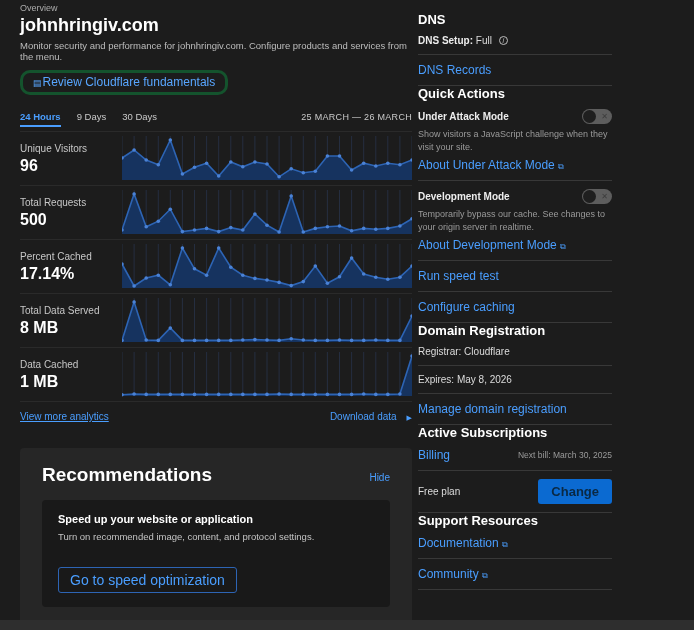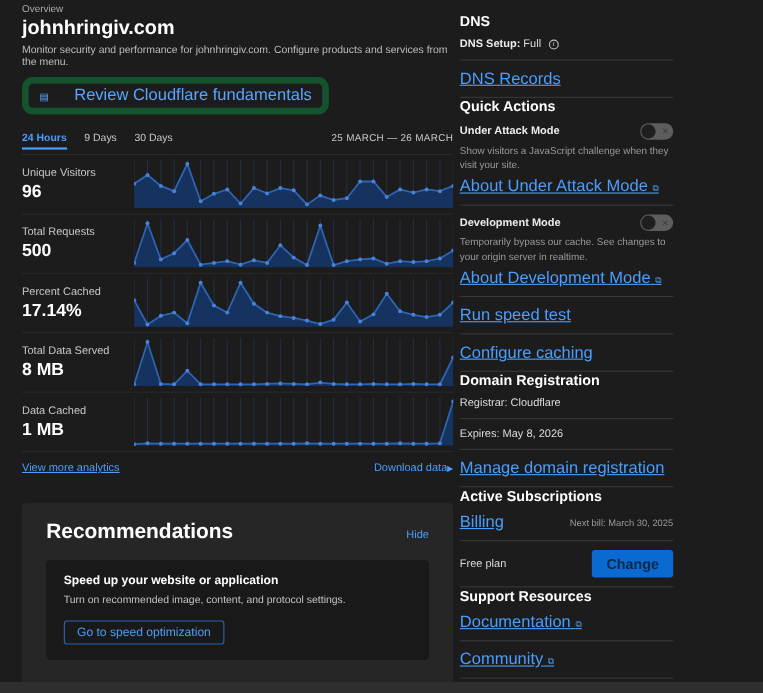--- a/index.html
+++ b/index.html
@@ -12,65 +12,65 @@
     overflow:hidden;
   }
   a { cursor:pointer; }
 
   
   .main { position:absolute; left:20px; top:0; width:392px; }
   .overview-label { font-size:9px; color:#ababab; padding-top:3px; }
   .site-title { font-size:18px; font-weight:bold; color:#fff; margin:2px 0 4px; }
   .subtitle { font-size:9.5px; color:#bdbdbd; margin-bottom:8px; }
   .review-btn {
-    display:inline-flex; align-items:center; gap:23px;
-    border:6px solid #14532d; color:#58a6ff; background:transparent;
-    border-radius:10px; padding:2px 10px 3px; font-size:15px;
+    display:inline-flex; align-items:center; gap:1px;
+    border:3px solid #14532d; color:#58a6ff; background:transparent;
+    border-radius:10px; padding:2px 10px 3px; font-size:12px;
     font-family:"Liberation Sans", sans-serif; cursor:pointer;
   }
   .icon-book::before { content:"▤"; font-size:9px; }
 
   .tabs-row { display:flex; gap:16px; align-items:baseline; margin-top:16px; padding-bottom:4px; }
   .tab { font-size:9.5px; color:#c9c9c9; cursor:pointer; padding-bottom:3px; }
   .tab.active { color:#4a9eff; font-weight:bold; border-bottom:2px solid #4a9eff; }
   .date-range { margin-left:auto; font-size:9px; color:#c9c9c9; letter-spacing:0.3px; }
 
   .metric-row { display:flex; align-items:center; height:54px; border-top:1px solid #2a2a2a; }
   .metric-info { width:102px; }
   .metric-label { font-size:10px; color:#c7c7c7; margin-bottom:3px; }
   .metric-value { font-size:16px; font-weight:bold; color:#fff; }
   .spark { width:290px; height:46px; }
   .spark svg { display:block; }
 
   .links-row { display:flex; align-items:center; border-top:1px solid #2a2a2a; padding:9px 0; }
   .link { color:#4a9eff; font-size:10px; text-decoration:underline; }
-  .download-link { margin-left:auto; font-size:10px; color:#4a9eff; display:flex; align-items:center; gap:0; }
+  .download-link { margin-left:auto; font-size:10px; color:#4a9eff; display:flex; align-items:center; gap:10px; }
   .icon-play::before { content:"▶"; font-size:7px; }
 
   .reco-card { margin-top:17px; background:#262626; border-radius:4px; padding:14px 0 22px; }
   .reco-header { display:flex; align-items:baseline; padding:2px 22px 14px; }
   .reco-title { font-size:19px; font-weight:bold; color:#fff; }
   .hide-link { margin-left:auto; font-size:10px; color:#4a9eff; text-decoration:none; }
   .reco-inner { margin:0 22px; background:#191919; border-radius:4px; padding:13px 16px 14px; }
   .reco-inner-title { font-size:11px; font-weight:bold; color:#fff; margin-bottom:6px; }
-  .reco-inner-desc { font-size:9.5px; color:#c4c4c4; margin-bottom:13px; }
+  .reco-inner-desc { font-size:9.5px; color:#c4c4c4; margin-bottom:25px; }
   .outline-btn {
     border:1px solid #2d64b4; color:#4a9eff; background:transparent;
-    font-size:11px; padding:4px 11px; border-radius:3px;
+    font-size:14px; padding:4px 11px; border-radius:3px;
     font-family:"Liberation Sans", sans-serif; cursor:pointer;
   }
 
   
   .sidebar { position:absolute; left:418px; top:0; width:194px; }
   .s-heading { font-size:13px; font-weight:bold; color:#fff; }
   .s-section { }
   .s-section.first { margin-top:12px; }
   .s-row { padding:8px 0; border-bottom:1px solid #383838; font-size:10px; }
   .s-row.flex { display:flex; align-items:center; }
-  .s-link { color:#4a9eff; text-decoration:underline; font-size:15px; }
+  .s-link { color:#4a9eff; font-size:12px; }
   .s-desc { color:#9a9a9a; font-size:9px; line-height:1.4; margin:4px 0 5px; }
   .s-item-title { font-size:10px; color:#ededed; font-weight:bold; }
   .s-plain { font-size:10px; color:#dcdcdc; }
   .icon-ext::before { content:"⧉"; font-size:8px; color:#4a9eff; }
   .icon-info {
     display:inline-block; width:9px; height:9px; border:1px solid #bdbdbd;
     border-radius:50%; font-size:7px; line-height:8px; text-align:center;
     color:#bdbdbd; font-style:italic; margin-left:4px; vertical-align:1px;
   }
   .icon-info::before { content:"i"; }

